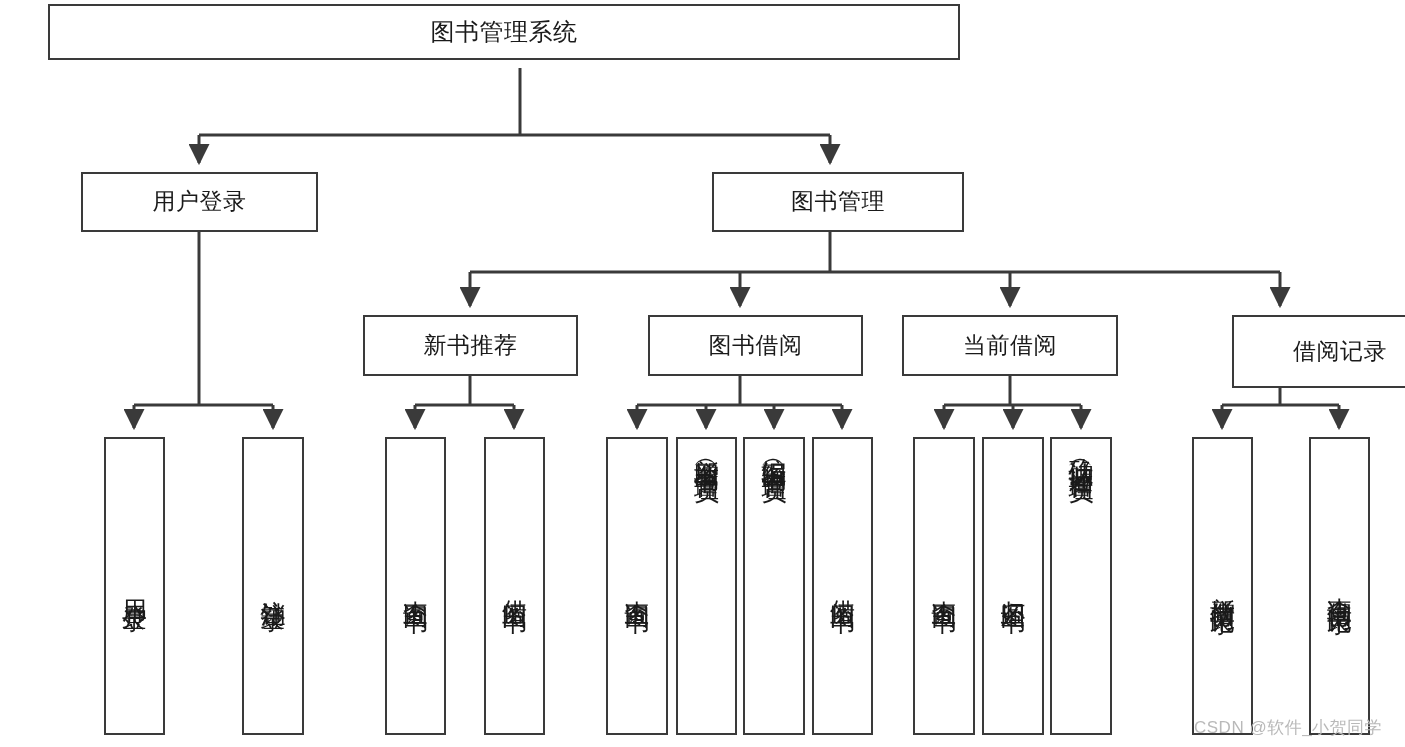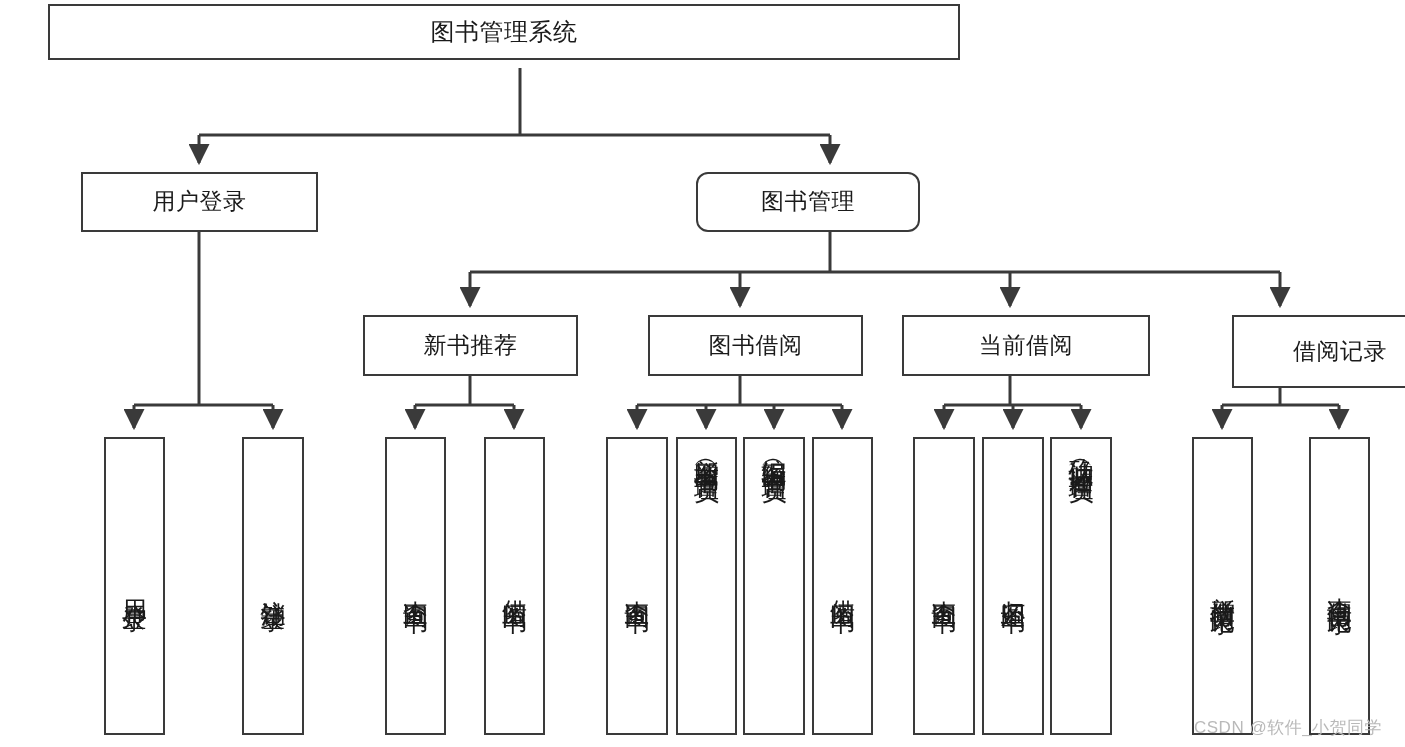--- a/index.html
+++ b/index.html
@@ -129,31 +129,31 @@
     </g>
   </svg>
 
   <div class="node horiz root" style="left:18px; top:4px; width:912px; height:56px;margin-left:30px;">
     <span class="label">图书管理系统</span>
   </div>
 
   <div class="node horiz" style="left:81px; top:172px; width:237px; height:60px;">
     <span class="label">用户登录</span>
   </div>
-  <div class="node horiz" style="left:696px; top:172px; width:224px; height:60px;border-radius:12px;">
+  <div class="node horiz" style="left:712px; top:172px; width:252px; height:60px;">
     <span class="label">图书管理</span>
   </div>
 
   <div class="node horiz" style="left:363px; top:315px; width:215px; height:61px;align-items:center;">
     <span class="label">新书推荐</span>
   </div>
   <div class="node horiz" style="left:648px; top:315px; width:215px; height:61px;">
     <span class="label">图书借阅</span>
   </div>
-  <div class="node horiz" style="left:902px; top:315px; width:248px; height:61px;justify-content:center;">
+  <div class="node horiz" style="left:902px; top:315px; width:216px; height:61px;justify-content:center;">
     <span class="label">当前借阅</span>
   </div>
   <div class="node horiz" style="left:1232px; top:315px; width:216px; height:73px;">
     <span class="label">借阅记录</span>
   </div>
 
   <div class="node vert center" style="left:104px; top:437px; width:61px; height:298px;">
     <span class="label">用户登录</span>
   </div>
   <div class="node vert center" style="left:242px; top:437px; width:62px; height:298px;">

